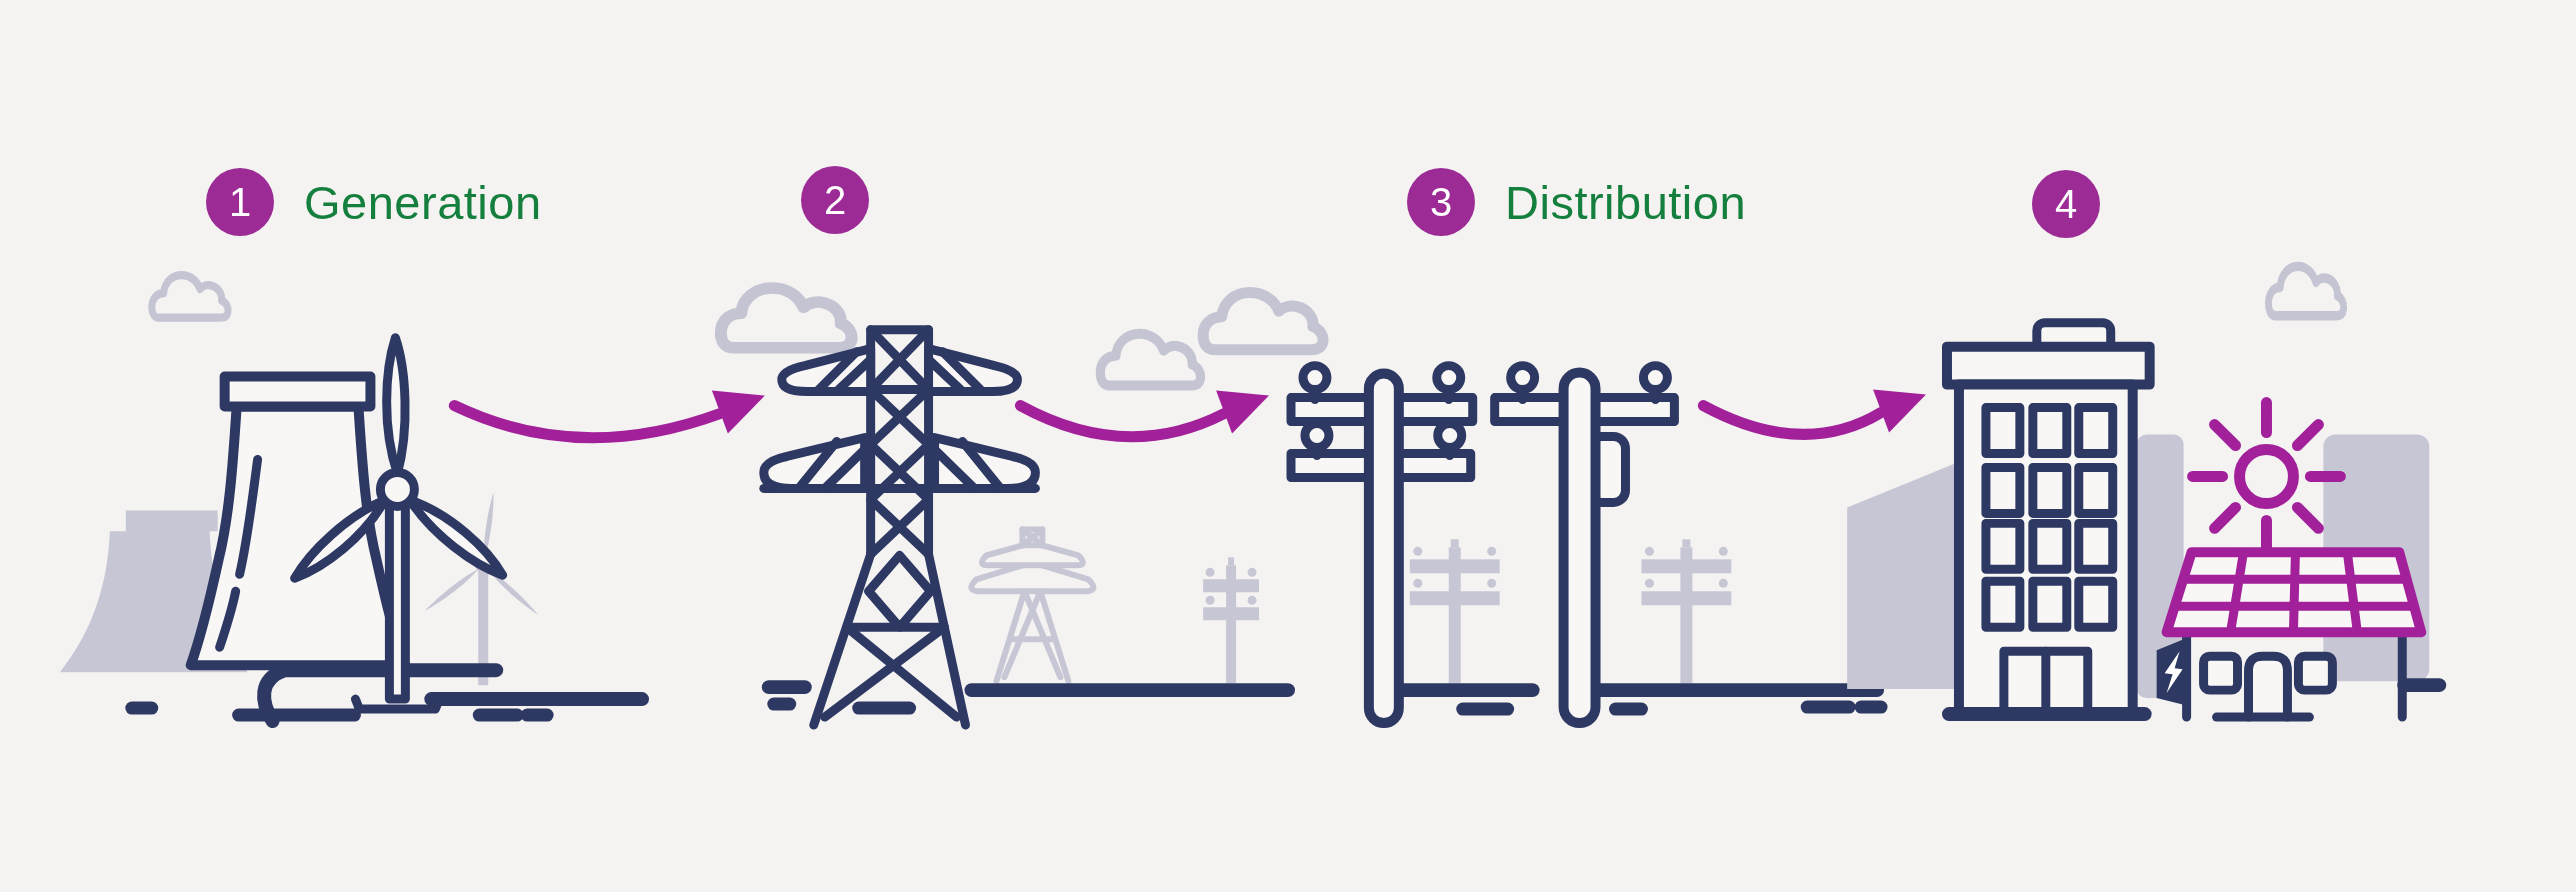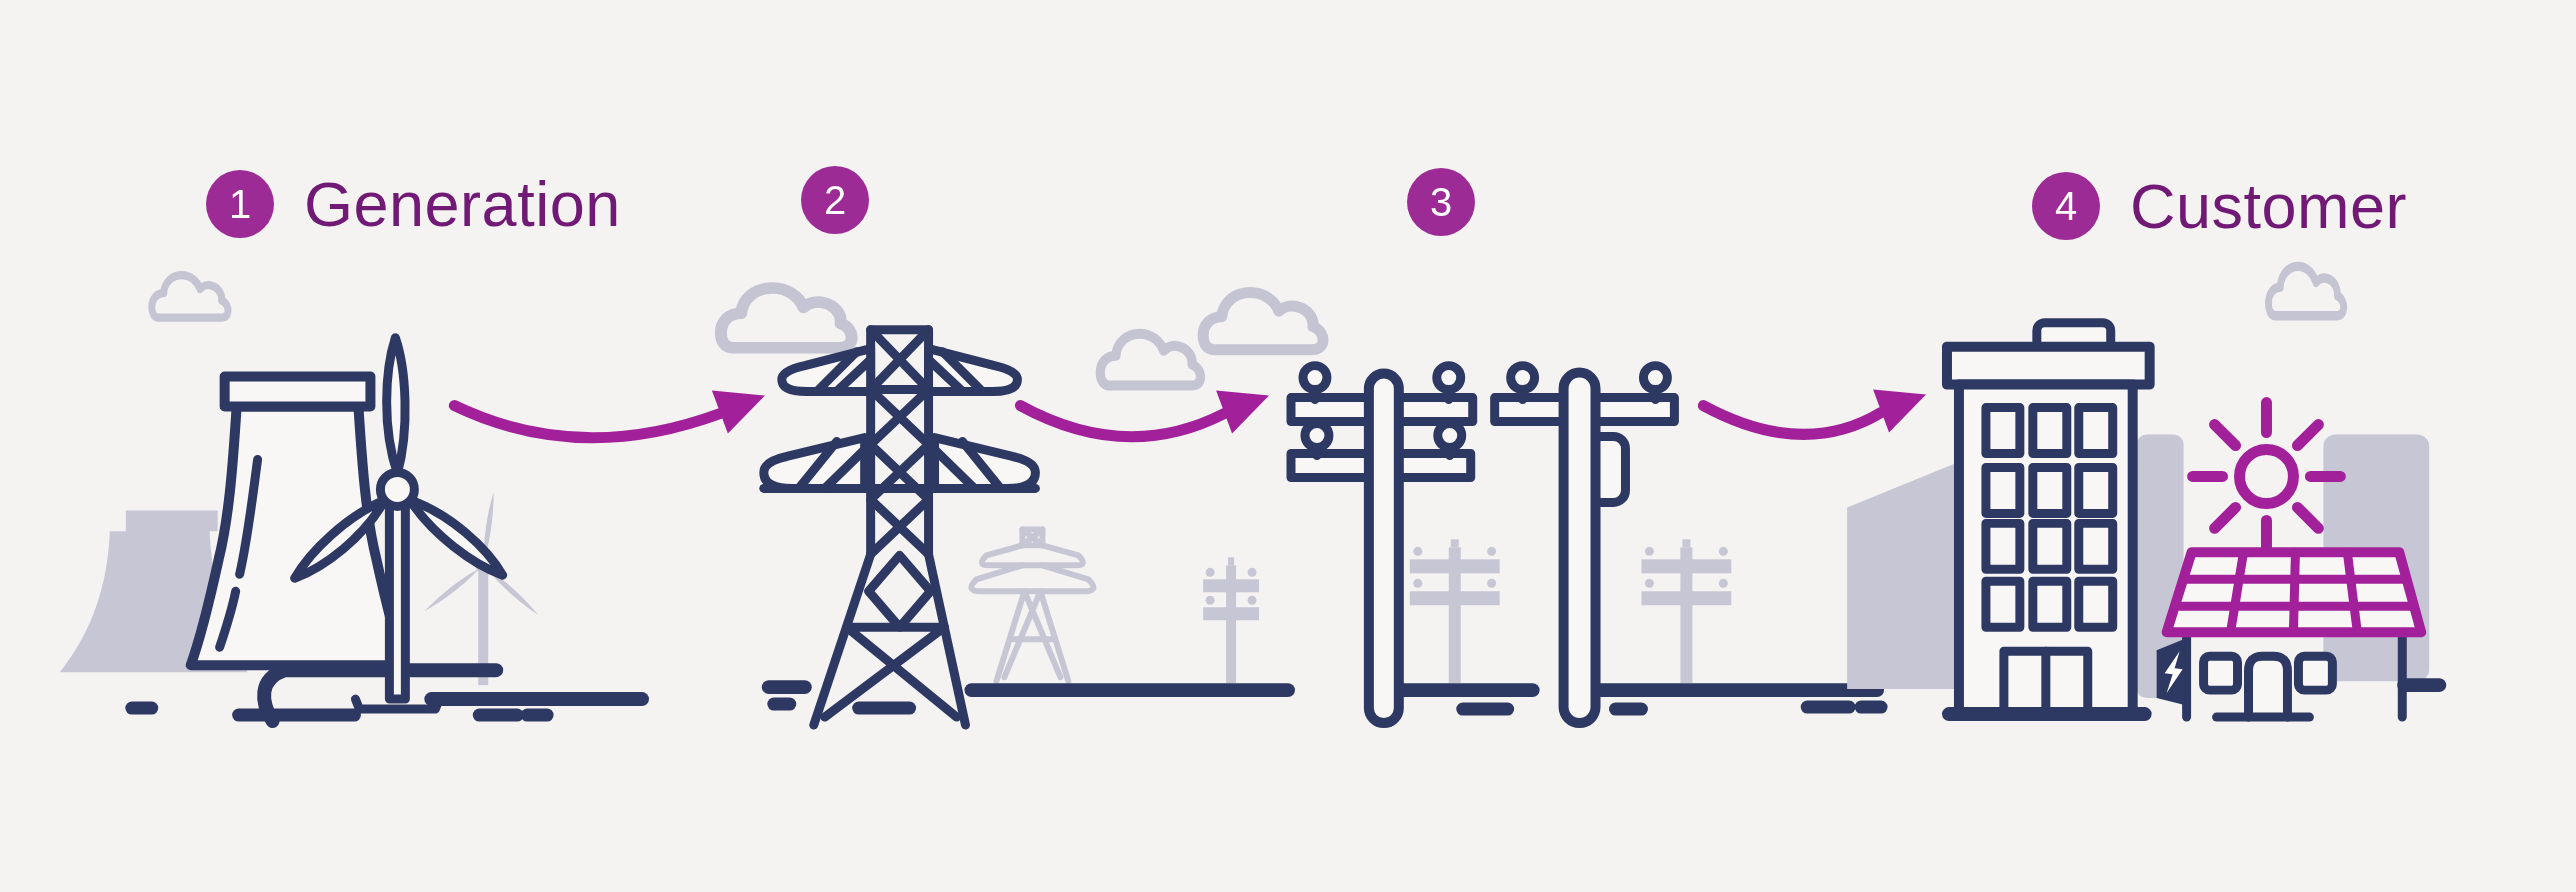--- a/index.html
+++ b/index.html
@@ -6,21 +6,21 @@
   .canvas{position:relative;width:2576px;height:893px;background:#f4f3f2;overflow:hidden;
           font-family:"Liberation Sans",sans-serif;}
   .scene{position:absolute;left:0;top:0;}
   .stage-header{position:absolute;display:flex;align-items:center;gap:30px;}
   .stage-header.s1{left:206px;top:168px;}
   .stage-header.s2{left:801px;top:166px;}
   .stage-header.s3{left:1407px;top:168px;}
   .stage-header.s4{left:2032px;top:170px;}
   .badge{width:68px;height:68px;border-radius:50%;background:#9c2b96;color:#ffffff;
          display:flex;align-items:center;justify-content:center;font-size:40px;line-height:1;}
-  .stage-label{font-size:63px;color:#701a75;letter-spacing:0.5px;white-space:nowrap;}
+  .stage-label{font-size:47px;color:#15803d;letter-spacing:0.5px;white-space:nowrap;}
 
   
   .st-n{stroke:#2e3963;stroke-width:9;fill:none;stroke-linecap:round;stroke-linejoin:round;}
   .st-nf{stroke:#2e3963;stroke-width:9;fill:#f8f7f6;stroke-linecap:round;stroke-linejoin:round;}
   .st-nf10{stroke:#2e3963;stroke-width:10;fill:#f8f7f6;stroke-linecap:round;stroke-linejoin:round;}
   .f-n{fill:#2e3963;stroke:none;}
   .st-g{stroke:#c7c6d4;stroke-width:6;fill:none;stroke-linecap:round;stroke-linejoin:round;}
   .f-g{fill:#c7c6d4;stroke:none;}
   .st-cloud{stroke:#c5c4d2;stroke-width:10;fill:#f4f3f2;stroke-linecap:round;stroke-linejoin:round;}
   .st-m{stroke:#a2219a;stroke-width:11;fill:none;stroke-linecap:round;}
@@ -270,20 +270,20 @@
 
   <div class="stage-header s1">
     <div class="badge">1</div>
     <div class="stage-label">Generation</div>
   </div>
   <div class="stage-header s2">
     <div class="badge">2</div>
   </div>
   <div class="stage-header s3">
     <div class="badge">3</div>
+    <div class="stage-label">Distribution</div>
   </div>
   <div class="stage-header s4">
     <div class="badge">4</div>
-    <div class="stage-label">Customer</div>
   </div>
 
 </div>
 
 
 </body></html>

